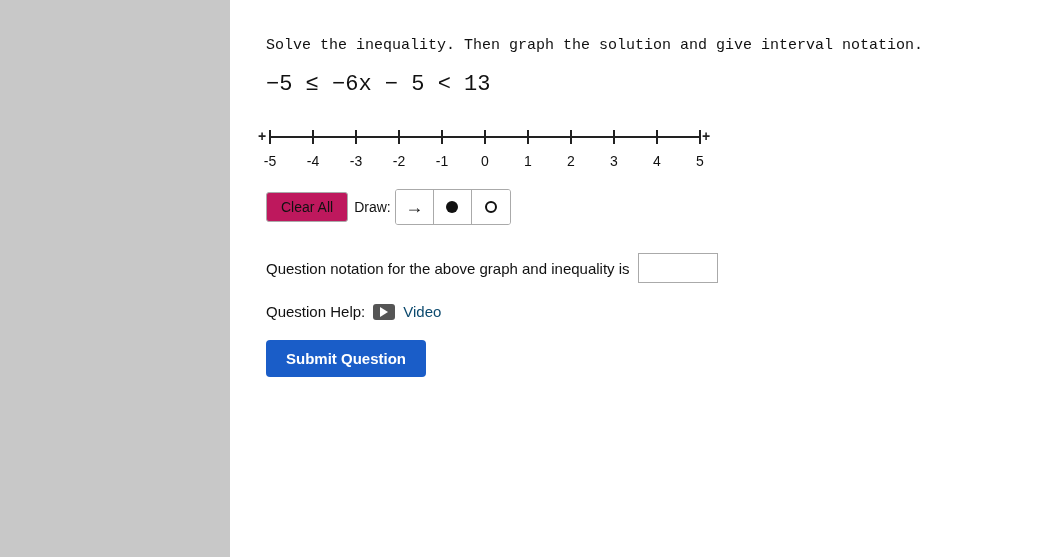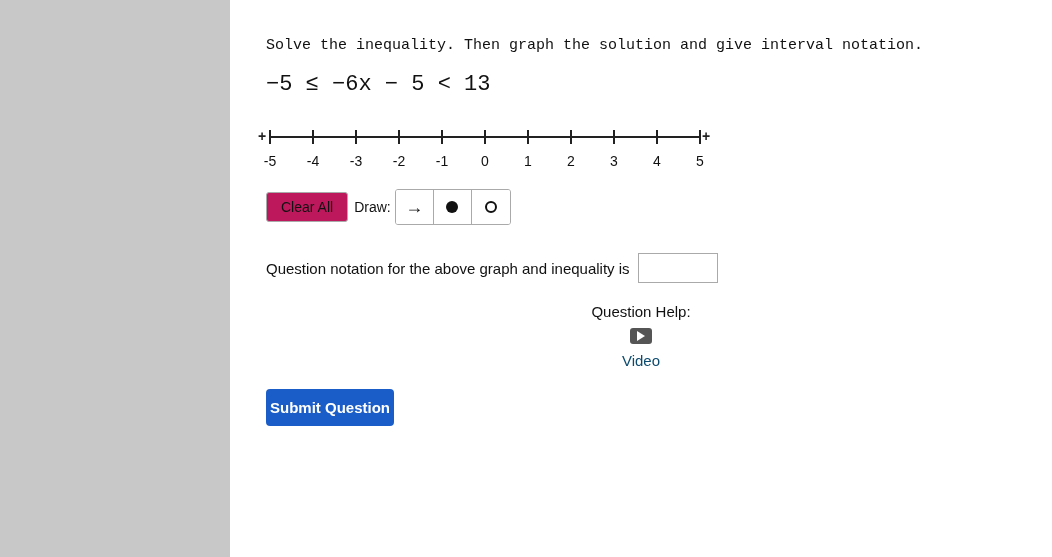--- a/index.html
+++ b/index.html
@@ -146,21 +146,20 @@
     }
 
     
     .question-help {
       font-size: 15px;
       color: #111;
       margin-bottom: 20px;
       display: flex;
       align-items: center;
       gap: 8px;
-      flex-direction: column;
     }
 
     .video-icon {
       display: inline-flex;
       align-items: center;
       justify-content: center;
       width: 22px;
       height: 16px;
       background: #555;
       border-radius: 3px;
@@ -180,21 +179,21 @@
       color: #0c4a6e;
       text-decoration: none;
       font-size: 15px;
     }
 
     
     .submit-btn {
       background-color: #1a5dc8;
       color: white;
       border: none;
-      padding: 10px 4px;
+      padding: 10px 20px;
       font-size: 15px;
       font-weight: bold;
       border-radius: 4px;
       cursor: pointer;
     }
 
     .nl-full-line {
       position: relative;
       width: 430px;
       height: 28px;

